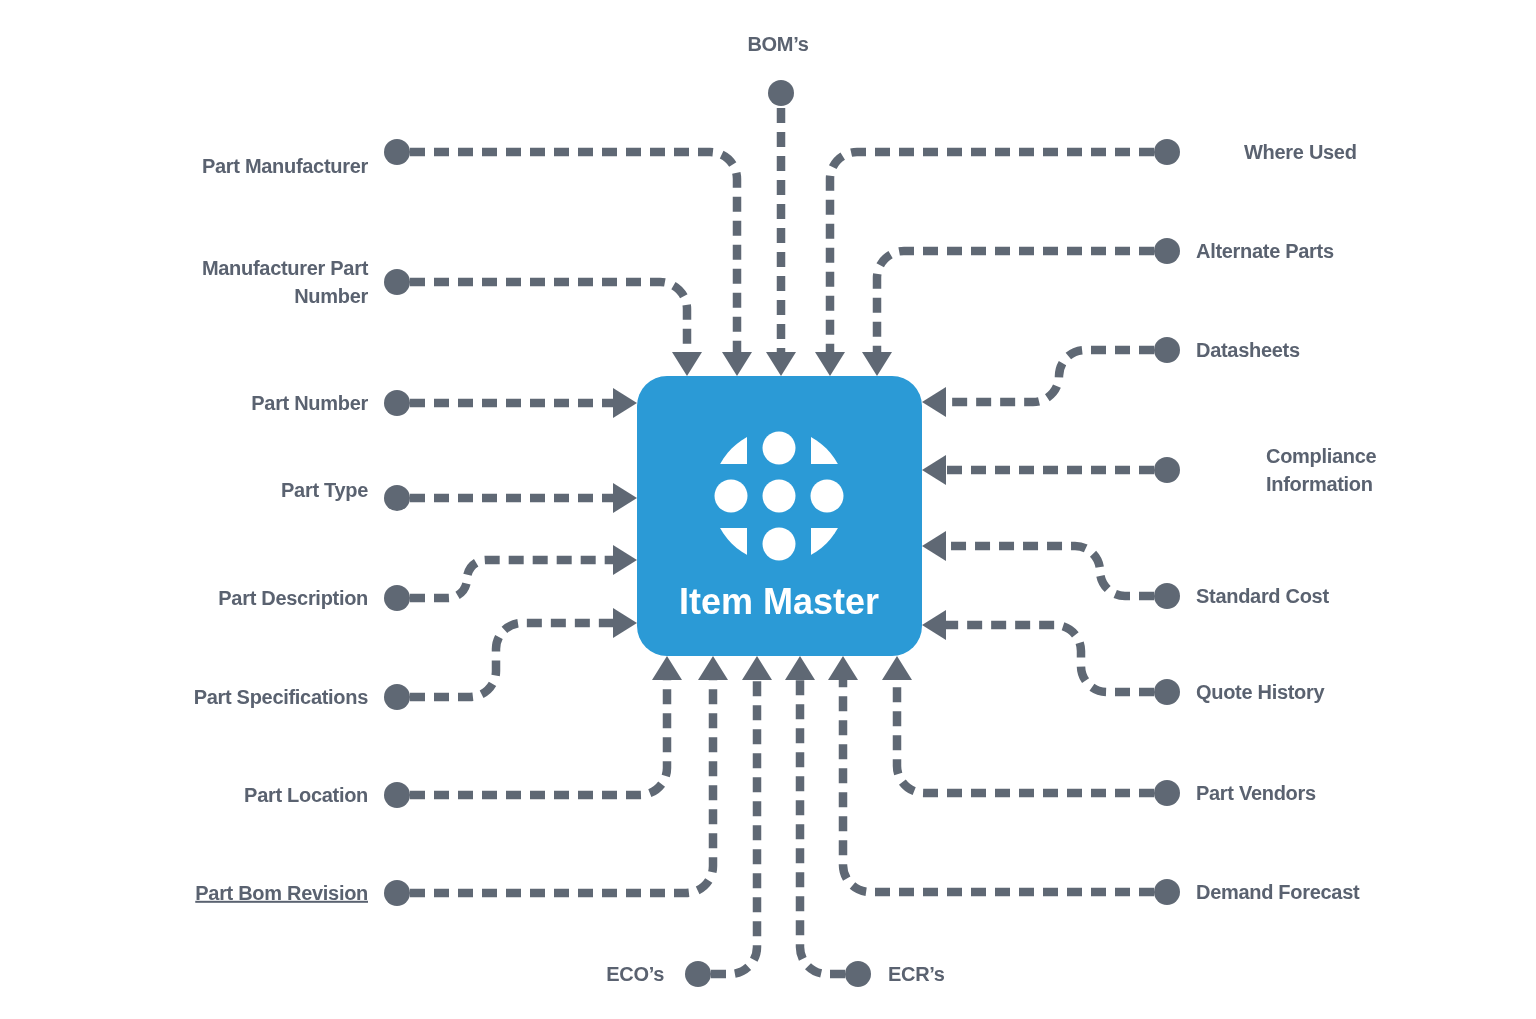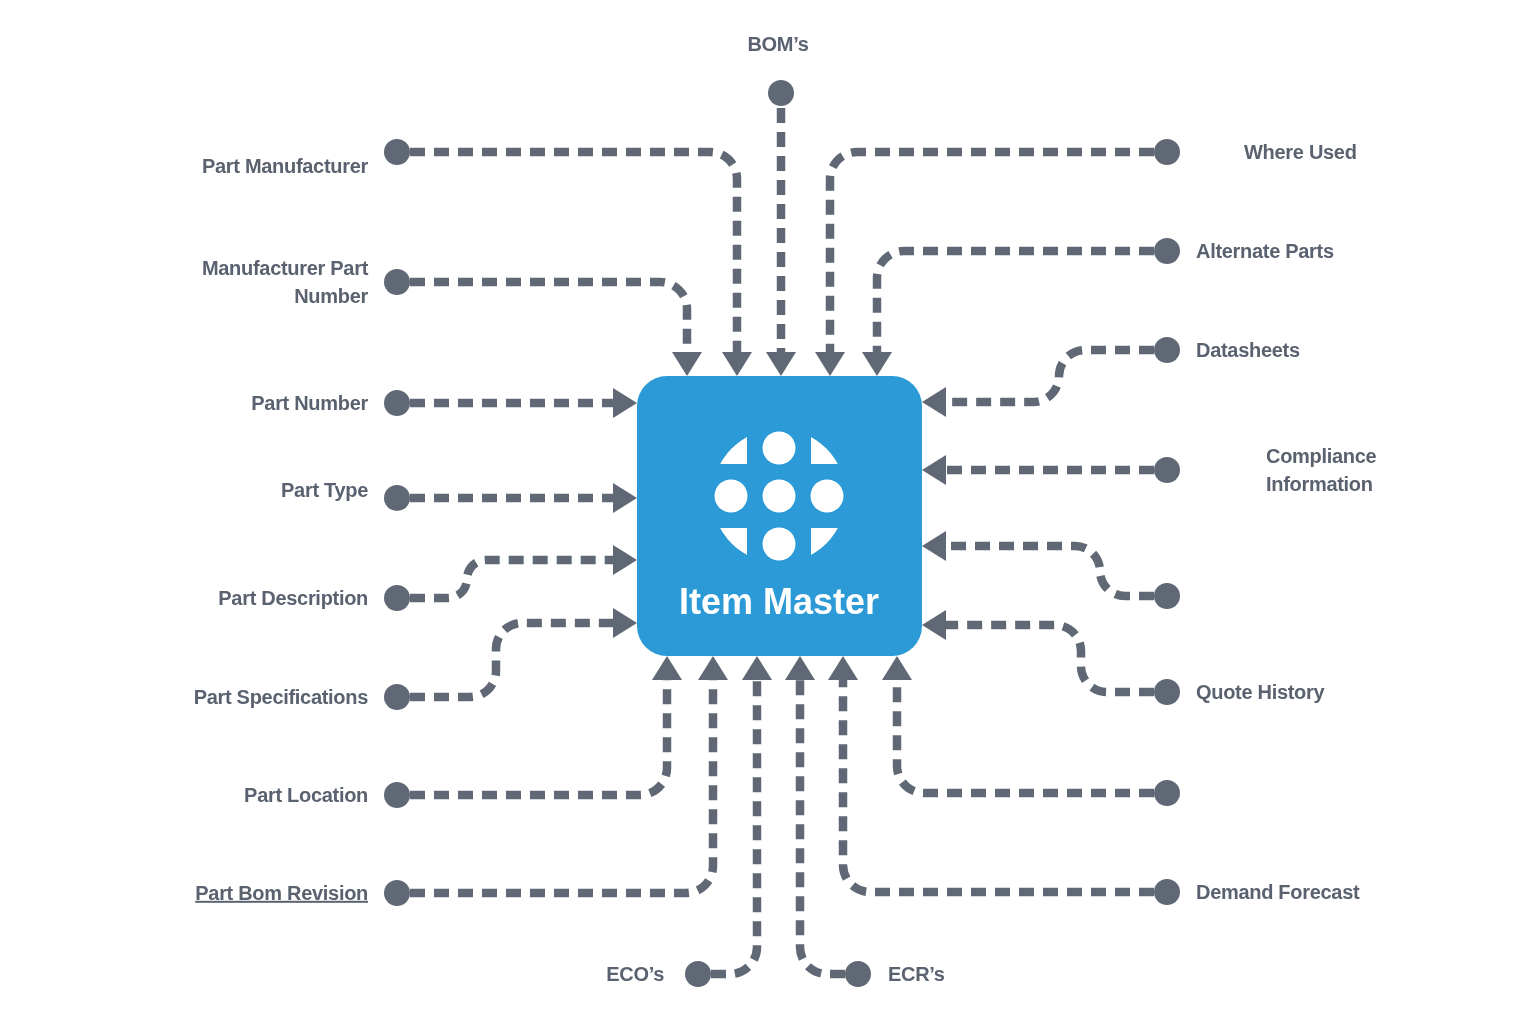--- a/index.html
+++ b/index.html
@@ -171,19 +171,21 @@
   <div class="label la-right" style="right:1168px;top:598px;">Part Description</div>
   <div class="label la-right" style="right:1168px;top:697px;margin-left:7px;">Part Specifications</div>
   <div class="label la-right" style="right:1168px;top:795px;">Part Location</div>
   <div class="label la-right" style="right:1168px;top:893px;text-decoration:underline;">Part Bom Revision</div>
 
   <div class="label la-left" style="left:1196px;top:152px;margin-left:48px;">Where Used</div>
   <div class="label la-left" style="left:1196px;top:251px;">Alternate Parts</div>
   <div class="label la-left" style="left:1196px;top:350px;">Datasheets</div>
   <div class="label la-left" style="left:1266px;top:470px;">Compliance
 Information</div>
+  <div class="label la-left" style="left:1196px;top:596px;">Standard Cost</div>
   <div class="label la-left" style="left:1196px;top:692px;">Quote History</div>
+  <div class="label la-left" style="left:1196px;top:793px;">Part Vendors</div>
   <div class="label la-left" style="left:1196px;top:892px;">Demand Forecast</div>
 
   <div class="label la-right" style="right:872px;top:974px;">ECO’s</div>
   <div class="label la-left" style="left:888px;top:974px;">ECR’s</div>
 
 </div>
 
 </body></html>

